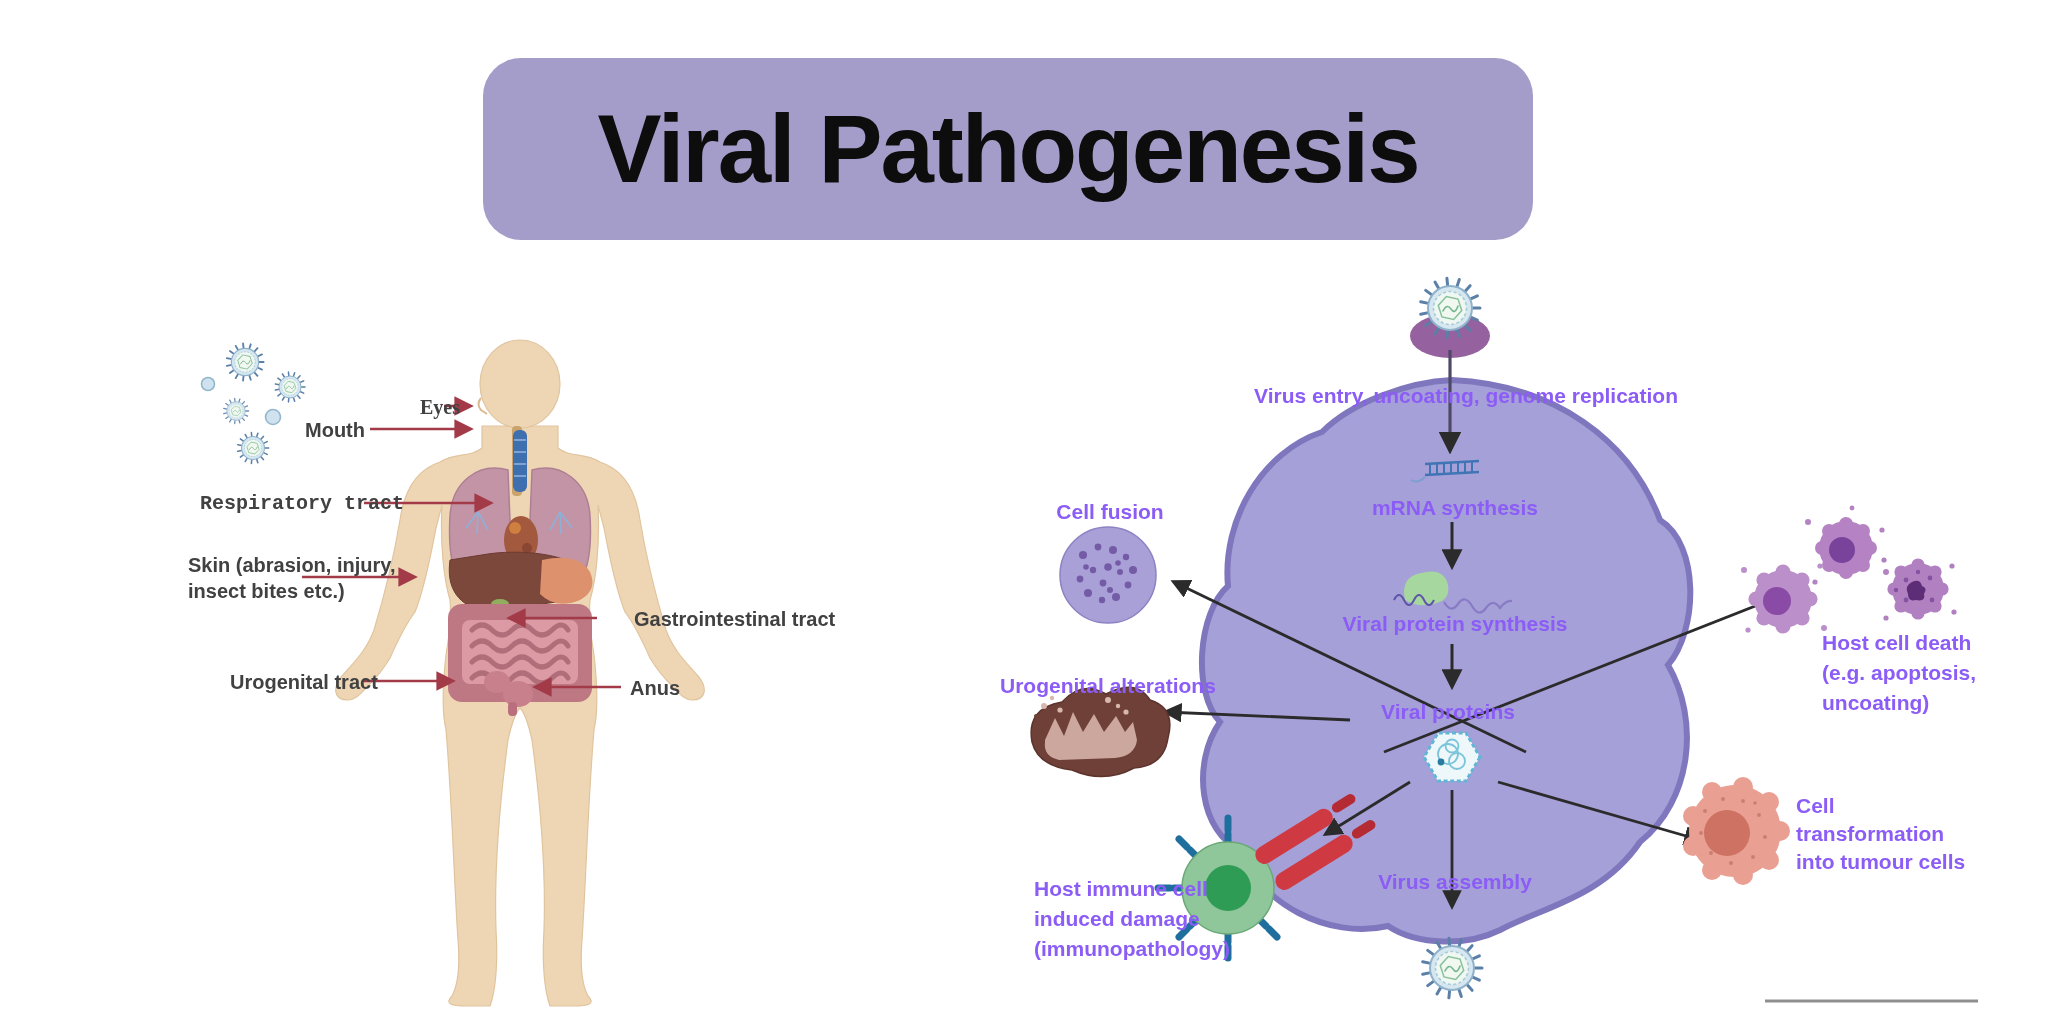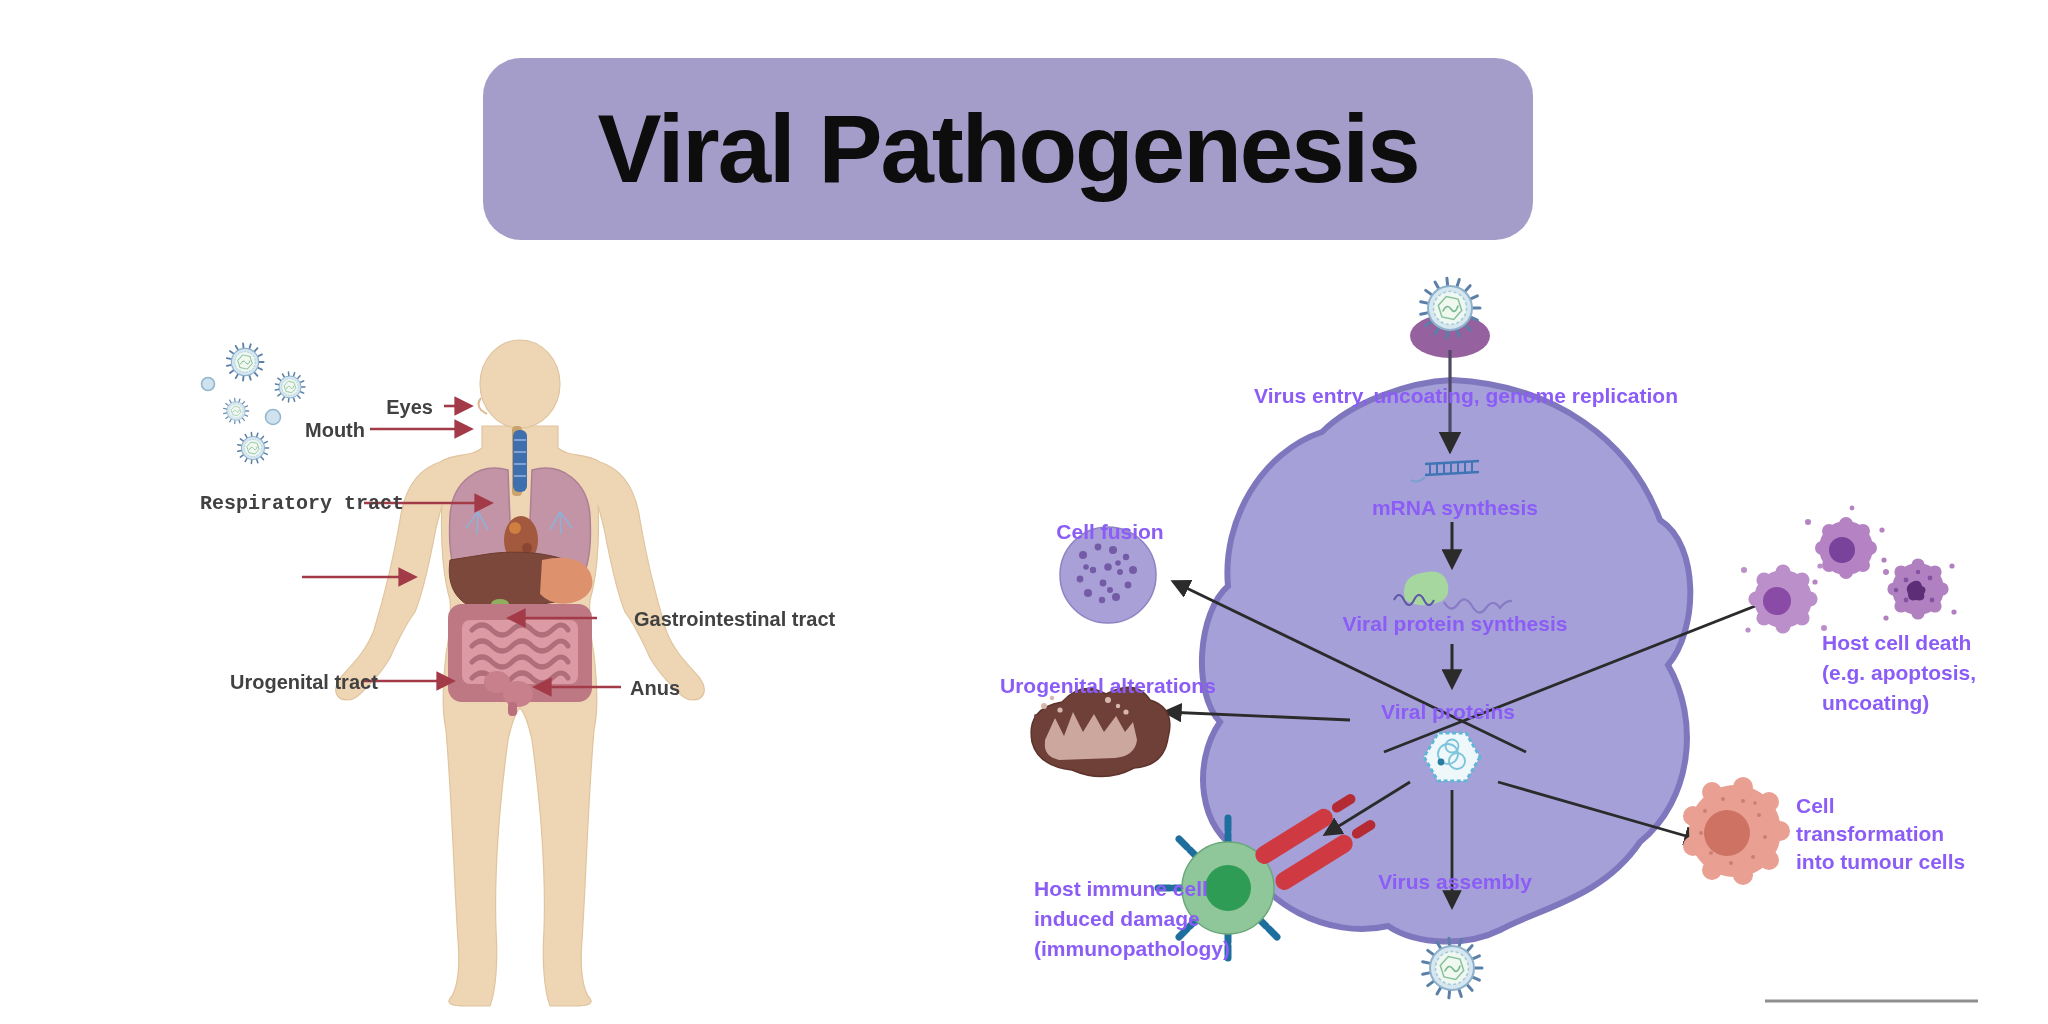--- a/index.html
+++ b/index.html
@@ -356,32 +356,36 @@
     </g>
   </g>
 
   <line x1="1765" y1="1001" x2="1978" y2="1001" stroke="#8f8f8f" stroke-width="3"></line>
 </svg>
 
   <div id="title-box">
     <span class="t">Viral Pathogenesis</span>
   </div>
 
-  <div class="lbl right" style="left:333px;top:394px;width:100px;">Eyes</div>
+  <div class="lbl right" style="left:360px;top:394px;width:100px;font-family:Liberation Serif, serif;">Eyes</div>
   <div class="lbl right" style="left:240px;top:417px;width:125px;">Mouth</div>
   <div class="lbl right" style="left:200px;top:491px;width:157px;font-family:Liberation Mono, monospace;">Respiratory tract</div>
+  <div class="lbl" style="left:188px;top:552px;">
+    <span>Skin (abrasion, injury,</span>
+    <span>insect bites etc.)</span>
+  </div>
   <div class="lbl" style="left:602px;top:606px;margin-left:32px;">Gastrointestinal tract</div>
   <div class="lbl right" style="left:230px;top:669px;width:127px;">Urogenital tract</div>
   <div class="lbl" style="left:630px;top:675px;">Anus</div>
 
   <div class="lbl rt center" style="left:1466px;top:382px;">Virus entry, uncoating, genome replication</div>
   <div class="lbl rt center" style="left:1455px;top:494px;">mRNA synthesis</div>
   <div class="lbl rt center" style="left:1455px;top:610px;">Viral protein synthesis</div>
   <div class="lbl rt center" style="left:1448px;top:698px;">Viral proteins</div>
-  <div class="lbl rt center" style="left:1110px;top:518px;">Cell fusion</div>
+  <div class="lbl rt center" style="left:1110px;top:498px;">Cell fusion</div>
   <div class="lbl rt" style="left:1000px;top:672px;">Urogenital alterations</div>
   <div class="lbl rt" style="left:1002px;top:874px;line-height:30px;margin-left:32px;">
     <span>Host immune cell</span>
     <span>induced damage</span>
     <span>(immunopathology)</span>
   </div>
   <div class="lbl rt center" style="left:1455px;top:868px;">Virus assembly</div>
   <div class="lbl rt" style="left:1822px;top:628px;line-height:30px;">
     <span>Host cell death</span>
     <span>(e.g. apoptosis,</span>

